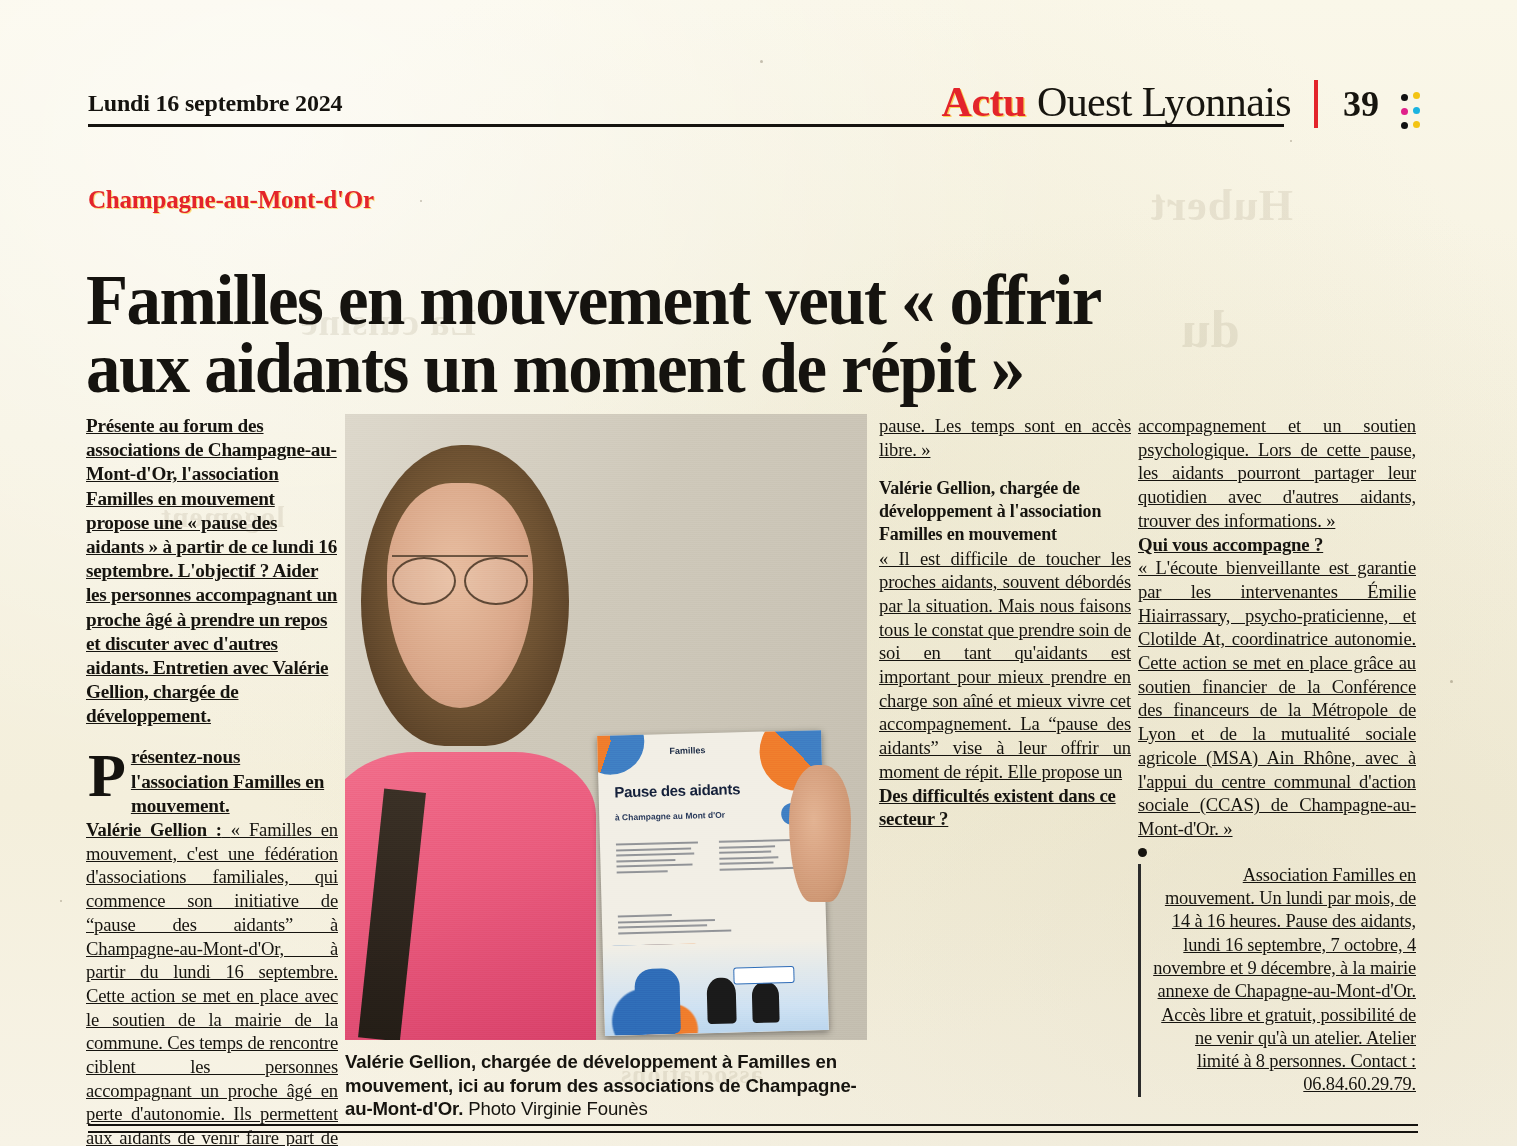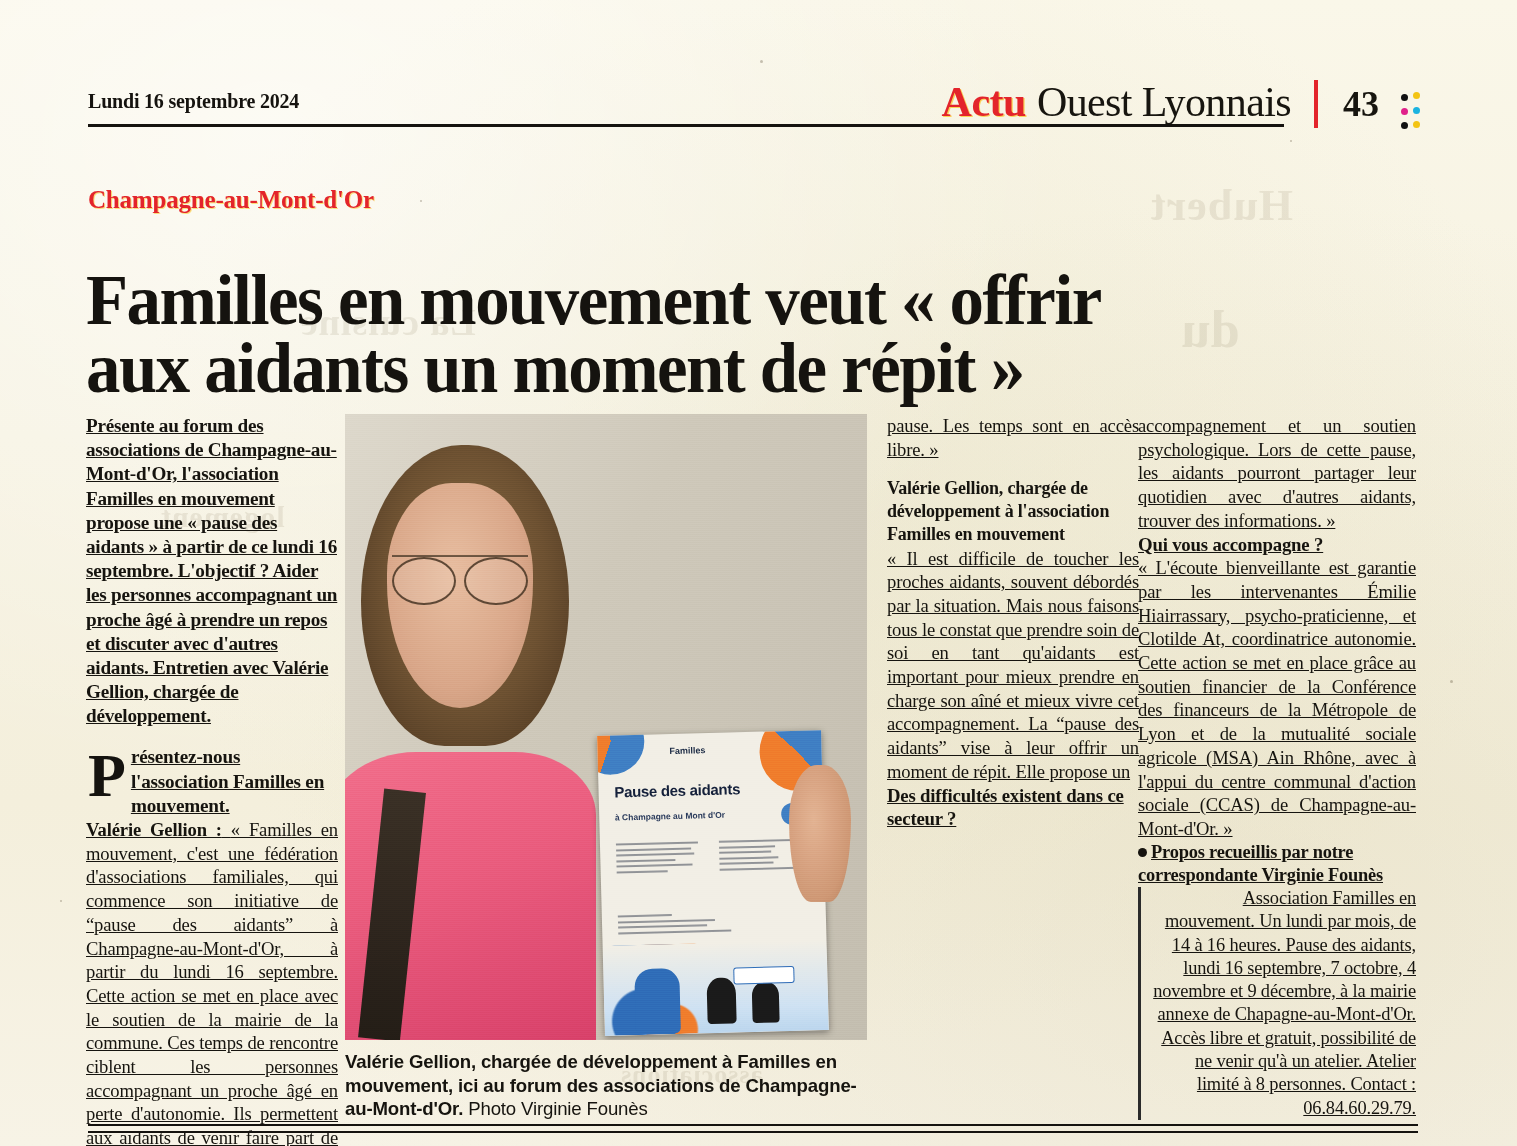--- a/index.html
+++ b/index.html
@@ -42,21 +42,21 @@
     pointer-events: none;
   }
 
   
   .dateline {
     position: absolute;
     left: 88px;
     top: 90px;
     font-family: "Liberation Serif", serif;
     font-weight: 700;
-    font-size: 20px;
+    font-size: 24px;
     color: #15130f;
     letter-spacing: -0.2px;
   }
   .masthead {
     position: absolute;
     right: 138px;
     top: 78px;
     display: flex;
     align-items: baseline;
     gap: 11px;
@@ -157,21 +157,21 @@
     width: 1330px;
     height: 700px;
   }
   .col {
     position: absolute;
     top: 0;
     font-family: "Liberation Serif", serif;
     color: #16140f;
   }
   .col-1 { left: 0px;    width: 252px; }
-  .col-3 { left: 793px;  width: 252px; margin-left: 8px; }
+  .col-3 { left: 793px;  width: 252px; }
   .col-4 { left: 1052px; width: 278px; }
 
   .body-text {
     font-size: 18.6px;
     line-height: 1.275;
     text-align: justify;
     hyphens: manual;
     letter-spacing: -0.15px;
   }
   .lead {
@@ -507,21 +507,21 @@
   <span class="speck" style="left:420px; top:200px; width:2px; height:2px;"></span>
   <span class="speck" style="left:1450px; top:680px; width:3px; height:3px;"></span>
   <span class="speck" style="left:60px; top:900px; width:2px; height:2px;"></span>
 
   <div class="dateline">Lundi 16 septembre 2024</div>
 
   <div class="masthead">
     <span class="masthead-actu">Actu</span>
     <span class="masthead-edition">Ouest Lyonnais</span>
     <span class="masthead-rule"></span>
-    <span class="masthead-page">43</span>
+    <span class="masthead-page">39</span>
   </div>
 
   <div class="regmarks">
     <i class="rm-k1"></i>
       <i class="rm-y1"></i>
     <i class="rm-m"></i>
       <i class="rm-c"></i>
     <i class="rm-k2"></i>
       <i class="rm-y2"></i>
   </div>
@@ -612,21 +612,21 @@
 
       <p class="para body-text">« Il est difficile de toucher les proches aidants, souvent débordés par la situation. Mais nous faisons tous le constat que prendre soin de soi en tant qu'aidants est important pour mieux prendre en charge son aîné et mieux vivre cet accompagnement. La “pause des aidants” vise à leur offrir un moment de répit. Elle propose un</p>
       <p class="para subhead">Des difficultés existent dans ce secteur ?</p>
     </div>
 
     <div class="col col-4">
       <p class="para body-text">accompagnement et un soutien psychologique. Lors de cette pause, les aidants pourront partager leur quotidien avec d'autres aidants, trouver des informations. »</p>
       <p class="para subhead">Qui vous accompagne ?</p>
       <p class="para body-text">« L'écoute bienveillante est garantie par les intervenantes Émilie Hiairrassary, psycho-praticienne, et Clotilde At, coordinatrice autonomie. Cette action se met en place grâce au soutien financier de la Conférence des financeurs de la Métropole de Lyon et de la mutualité sociale agricole (MSA) Ain Rhône, avec à l'appui du centre communal d'action sociale (CCAS) de Champagne-au-Mont-d'Or. »</p>
 
-      <p class="para byline"><span class="bullet-dot"></span><span>Propos recueillis par notre correspondante Virginie Founès</span></p>
+      <p class="para byline"><span class="bullet-dot"></span></p>
 
       <p class="para infobox">Association Familles en mouvement. Un lundi par mois, de 14 à 16 heures. Pause des aidants, lundi 16 septembre, 7 octobre, 4 novembre et 9 décembre, à la mairie annexe de Chapagne-au-Mont-d'Or. Accès libre et gratuit, possibilité de ne venir qu'à un atelier. Atelier limité à 8 personnes. Contact : 06.84.60.29.79.</p>
     </div>
 
   </div>
 
   <div class="foot-rule-1"></div>
   <div class="foot-rule-2"></div>
 
 </div>

